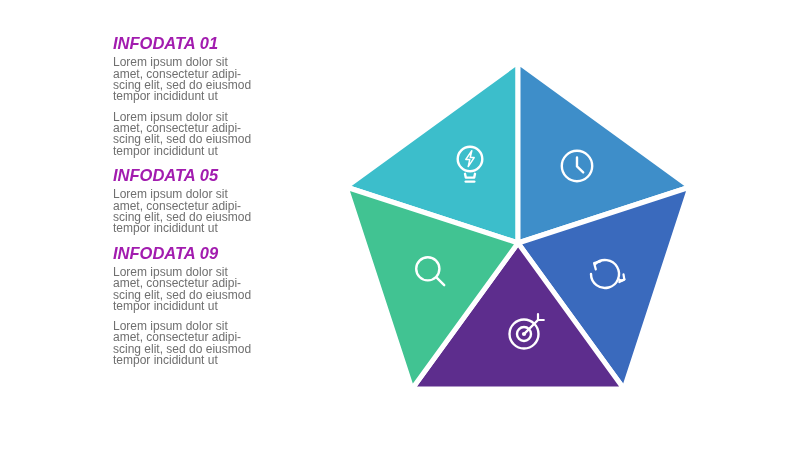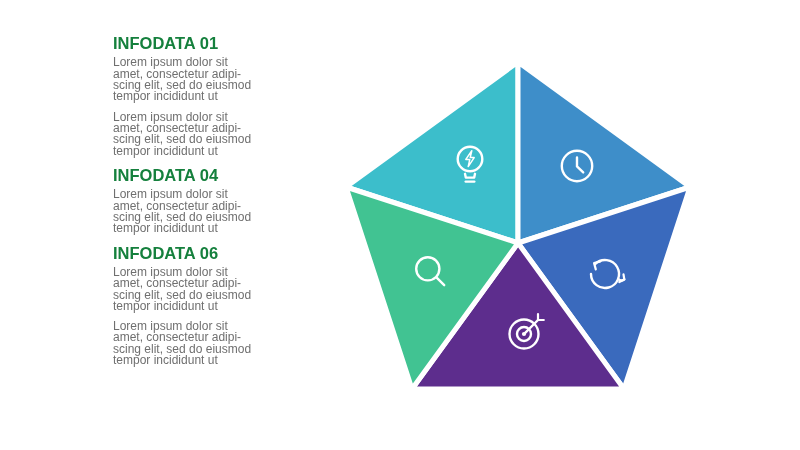--- a/index.html
+++ b/index.html
@@ -9,21 +9,22 @@
     font-family:"Liberation Sans", sans-serif;
     position:relative;
     overflow:hidden;
   }
   .infolist { position:absolute; left:113px; top:34px; width:160px; }
   .info-block { margin:0 0 9px 0; }
   .info-title {
     margin:0 0 5px 0;
     font-size:16.5px; line-height:1.12;
     font-weight:bold;
-    color:#15803d;
+    color:#a21caf;
+    font-style:italic;
   }
   .info-line {
     margin:0;
     font-size:12px; line-height:11.3px;
     color:#6f6f6f;
     white-space:nowrap;
   }
   .pentagon-svg { position:absolute; left:0; top:0; width:800px; height:450px; }
   .seg { stroke:#ffffff; stroke-width:5; stroke-linejoin:round; }
   .icon { stroke:#ffffff; fill:none; stroke-width:2.4; stroke-linecap:round; stroke-linejoin:round; }
@@ -39,28 +40,28 @@
     <p class="info-line">scing elit, sed do eiusmod</p>
     <p class="info-line">tempor incididunt ut</p>
   </div>
   <div class="info-block">
     <p class="info-line">Lorem ipsum dolor sit</p>
     <p class="info-line">amet, consectetur adipi-</p>
     <p class="info-line">scing elit, sed do eiusmod</p>
     <p class="info-line">tempor incididunt ut</p>
   </div>
   <div class="info-block">
-    <h3 class="info-title">INFODATA 04</h3>
+    <h3 class="info-title">INFODATA 05</h3>
     <p class="info-line">Lorem ipsum dolor sit</p>
     <p class="info-line">amet, consectetur adipi-</p>
     <p class="info-line">scing elit, sed do eiusmod</p>
     <p class="info-line">tempor incididunt ut</p>
   </div>
   <div class="info-block">
-    <h3 class="info-title">INFODATA 06</h3>
+    <h3 class="info-title">INFODATA 09</h3>
     <p class="info-line">Lorem ipsum dolor sit</p>
     <p class="info-line">amet, consectetur adipi-</p>
     <p class="info-line">scing elit, sed do eiusmod</p>
     <p class="info-line">tempor incididunt ut</p>
   </div>
   <div class="info-block">
     <p class="info-line">Lorem ipsum dolor sit</p>
     <p class="info-line">amet, consectetur adipi-</p>
     <p class="info-line">scing elit, sed do eiusmod</p>
     <p class="info-line">tempor incididunt ut</p>

